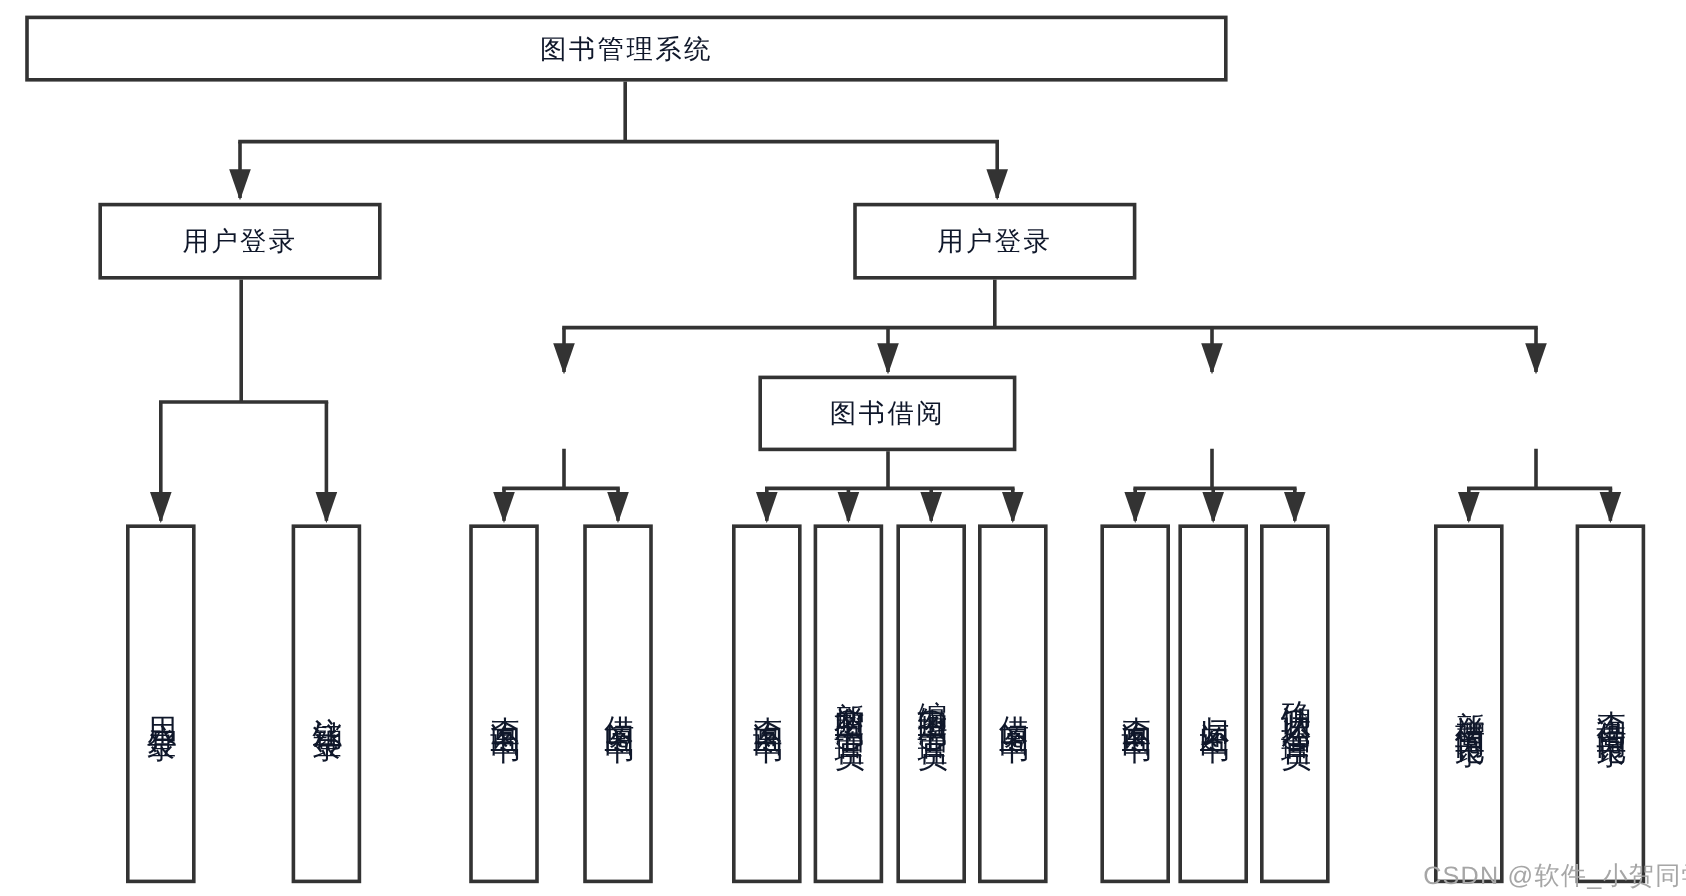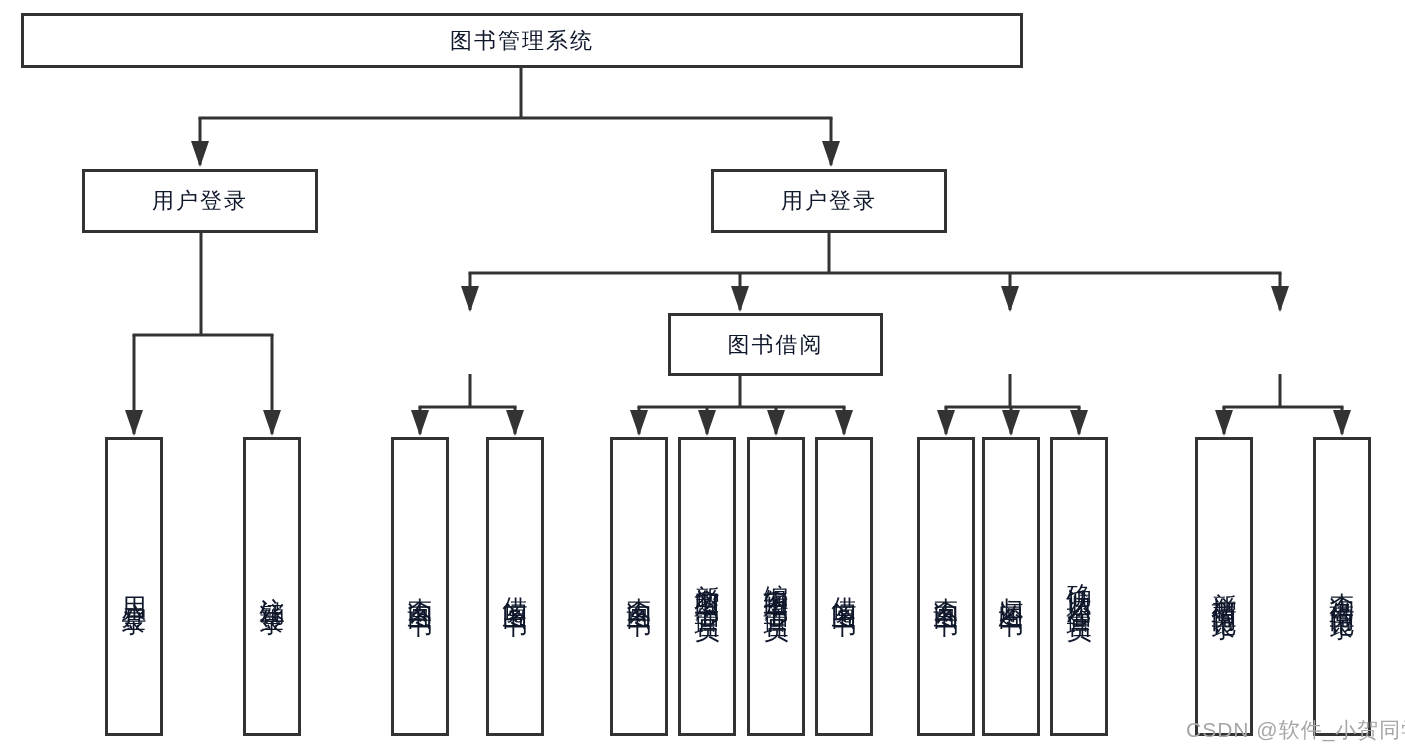--- a/index.html
+++ b/index.html
@@ -113,21 +113,21 @@
       <line x1="1224" y1="407" x2="1224" y2="434" marker-end="url(#arrow)"></line>
       <line x1="1342" y1="407" x2="1342" y2="434" marker-end="url(#arrow)"></line>
     </g>
   </svg>
 
   <div class="node h-node root-node">图书管理系统</div>
 
   <div class="node h-node l2-node" style="left:82px; width:236px;">用户登录</div>
   <div class="node h-node l2-node" style="left:711px; width:236px;">用户登录</div>
 
-  <div class="node h-node l3-node" style="left:632px; width:215px;margin-left:36px;">图书借阅</div>
+  <div class="node h-node l3-node" style="left:632px; width:215px;">图书借阅</div>
 
   <div class="node leaf" style="left:105px;">用户登录</div>
   <div class="node leaf" style="left:243px;">注销登录</div>
 
   <div class="node leaf" style="left:391px;">查询图书</div>
   <div class="node leaf" style="left:486px;">借阅图书</div>
 
   <div class="node leaf" style="left:610px;">查询图书</div>
   <div class="node leaf" style="left:678px;">新增图书（管理员）</div>
   <div class="node leaf" style="left:747px;">编辑图书（管理员）</div>

